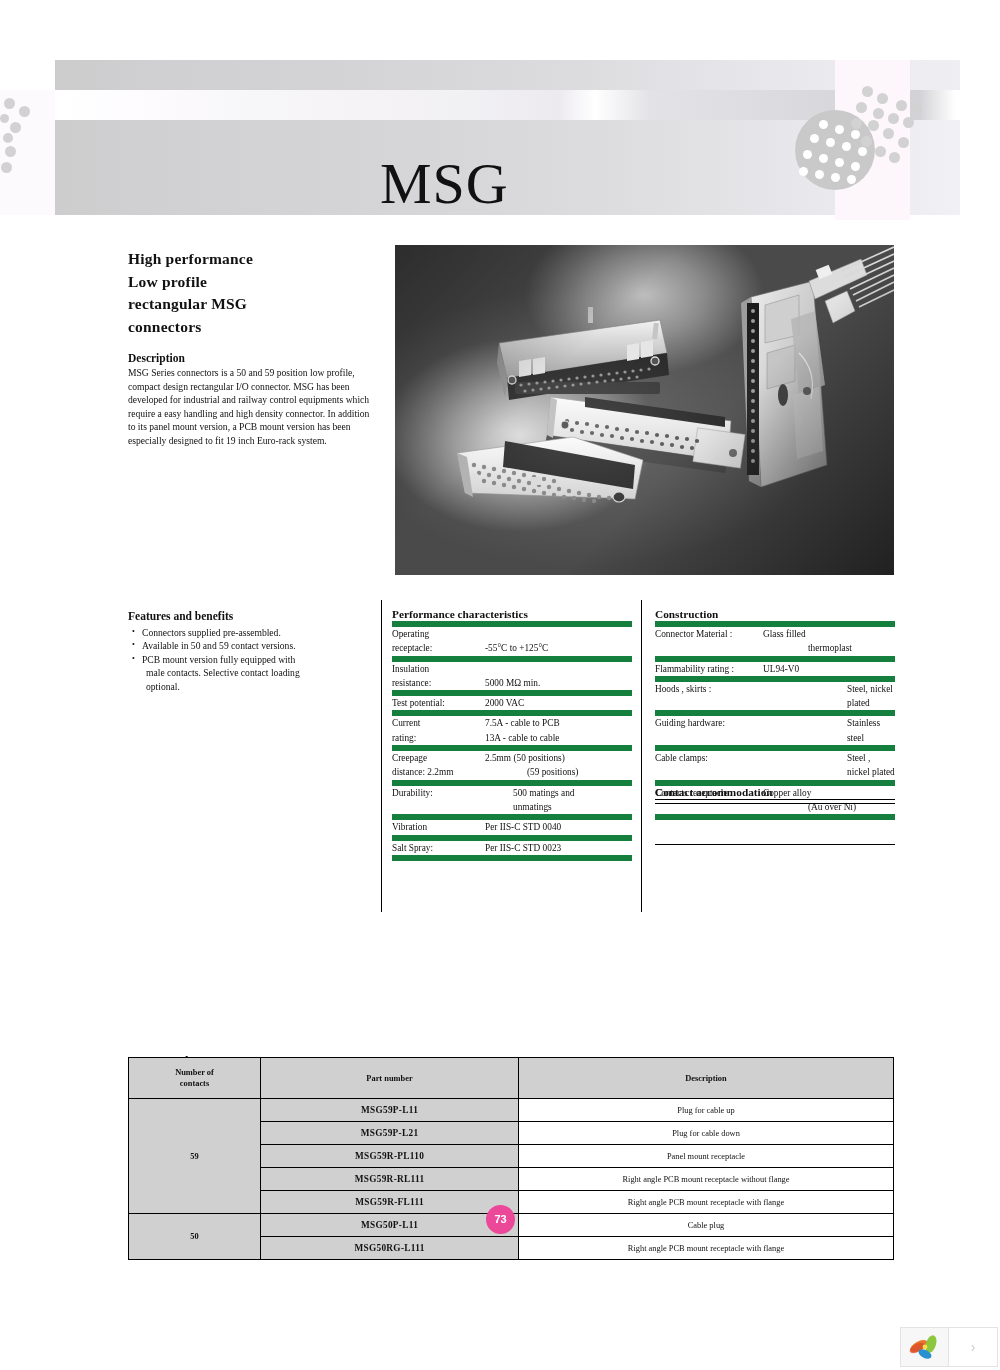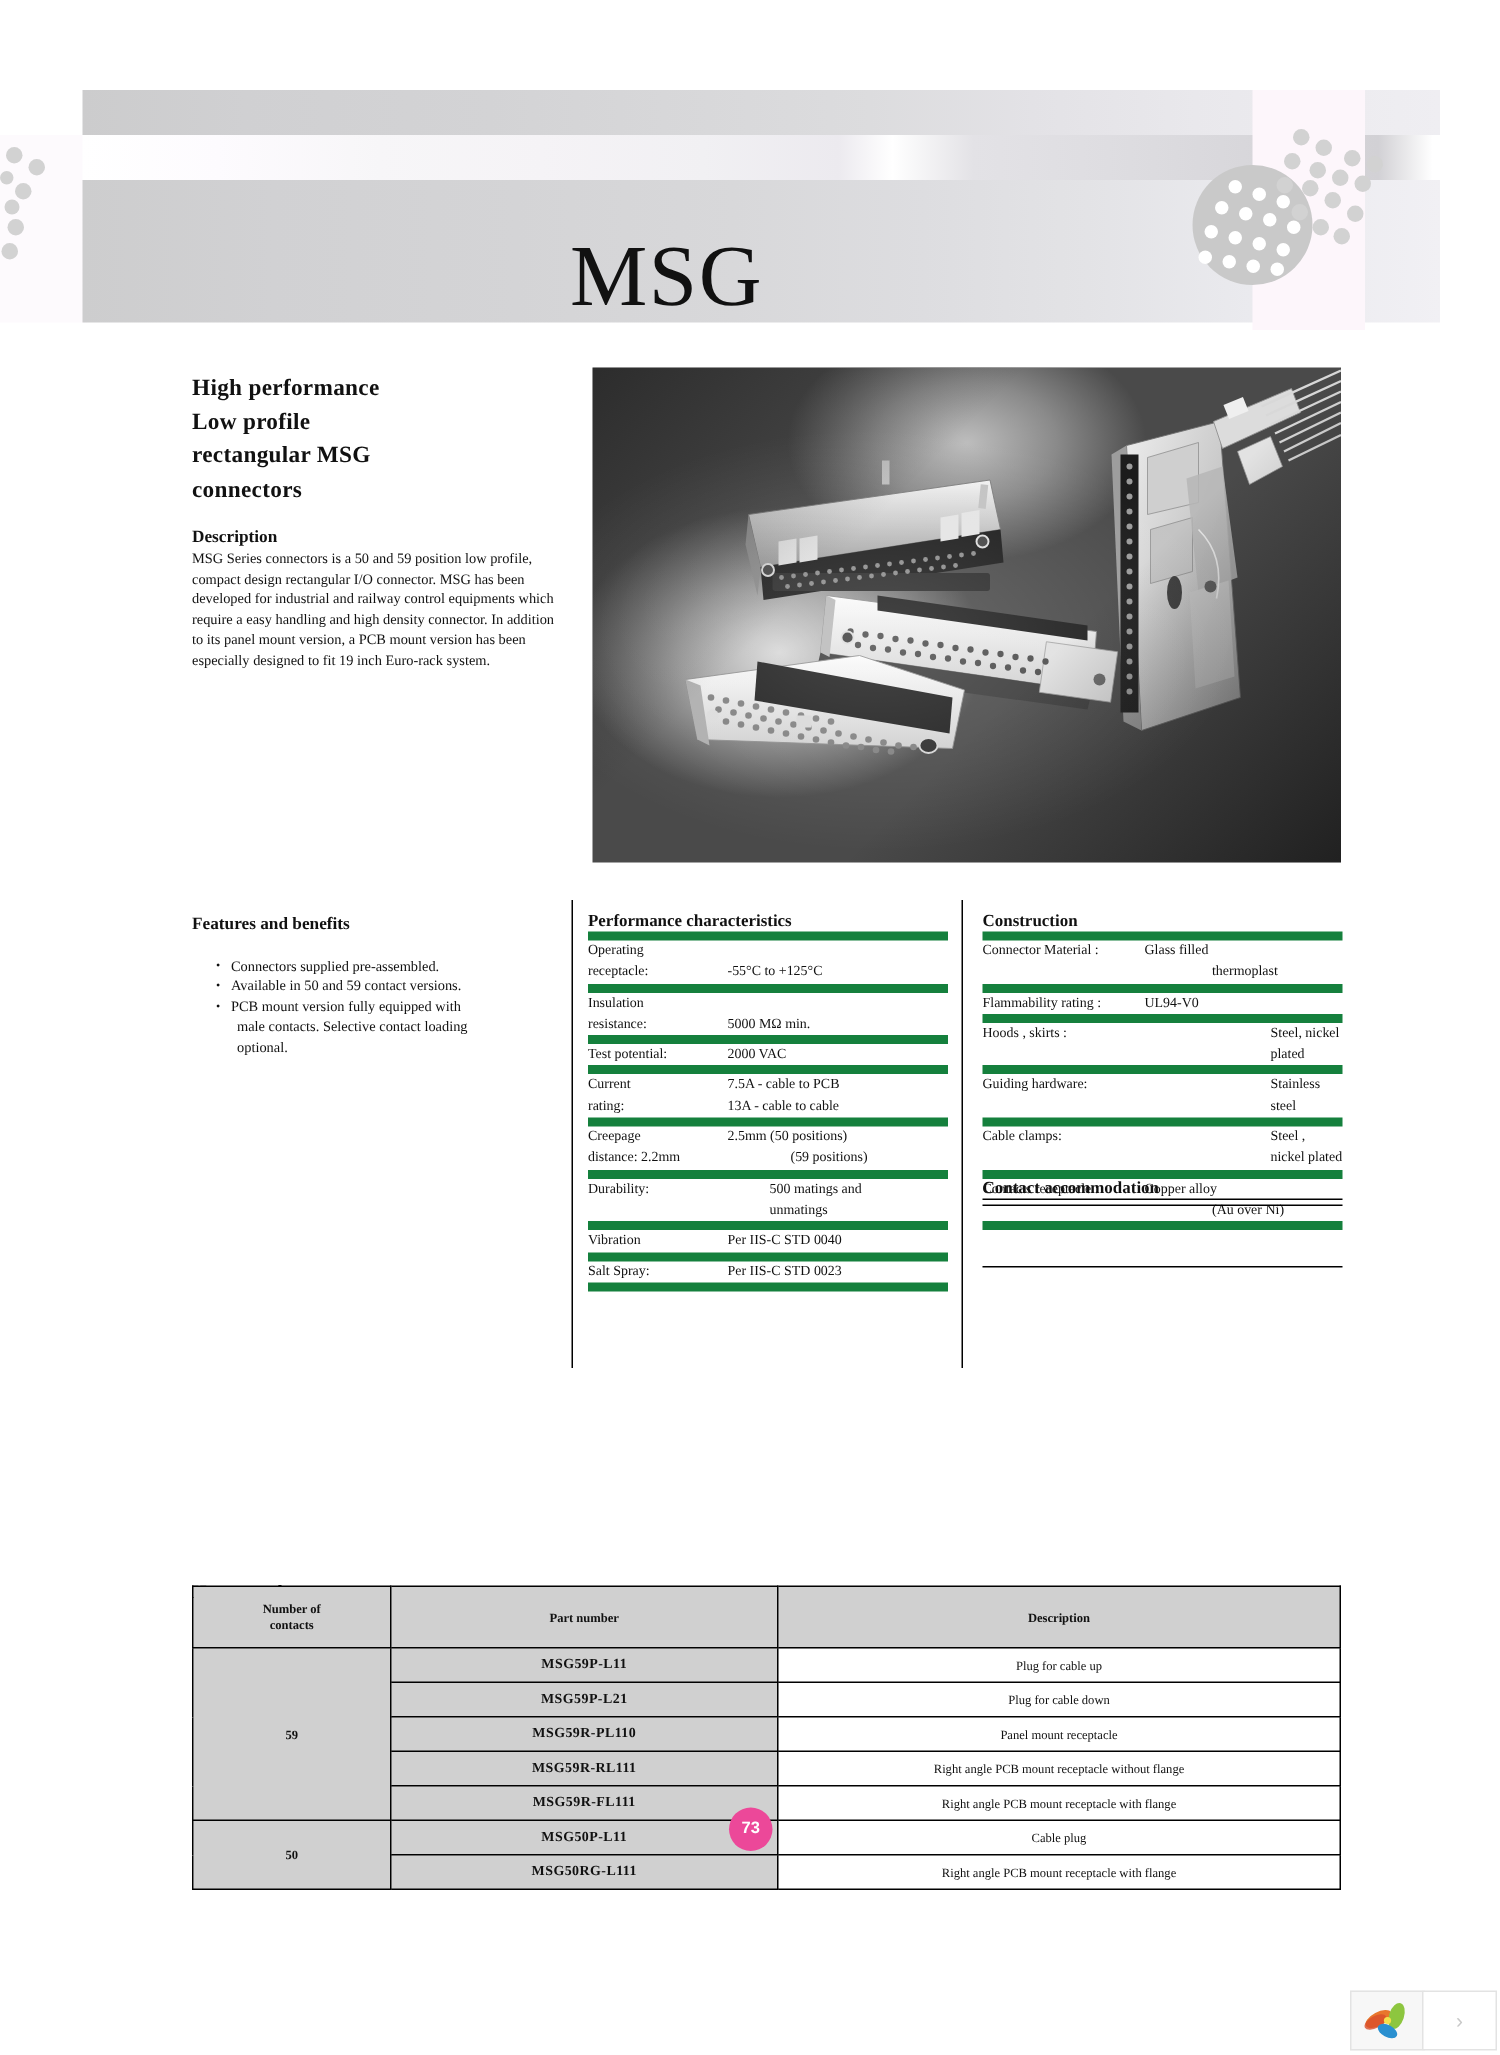--- a/index.html
+++ b/index.html
@@ -29,21 +29,21 @@
   .pinkwash{position:absolute;left:835px;top:60px;width:75px;height:160px;background:#fdf6fb;}
 
   
   .lead{position:absolute;left:128px;top:248px;width:250px;}
   .lead h1{margin:0;font-size:15.5px;font-weight:bold;line-height:22.5px;letter-spacing:.2px;}
   .sec-h{font-size:11.5px;font-weight:bold;margin:14px 0 2px;}
   .lead p{margin:0;font-size:9.6px;line-height:13.6px;}
 
   .feat{position:absolute;left:128px;top:610px;width:255px;}
   .feat h2{margin:0 0 3px;font-size:11.5px;font-weight:bold;}
-  .feat ul{margin:16px;padding:0;list-style:none;font-size:9.6px;line-height:13.4px;}
+  .feat ul{margin:4px;padding:0;list-style:none;font-size:9.6px;line-height:13.4px;}
   .feat li{position:relative;padding-left:10px;margin-bottom:0;}
   .feat li::before{content:"\2022";position:absolute;left:0;top:-1px;font-size:8px;}
   .feat li.cont{padding-left:14px;}
   .feat li.cont::before{content:"";}
   .indent{display:block;padding-left:95px;}
 
   
   .vrule{position:absolute;width:1px;background:#000;}
   .spec{position:absolute;font-size:9.3px;}
   .spec .title{font-weight:bold;font-size:11.3px;padding-bottom:1px;}

